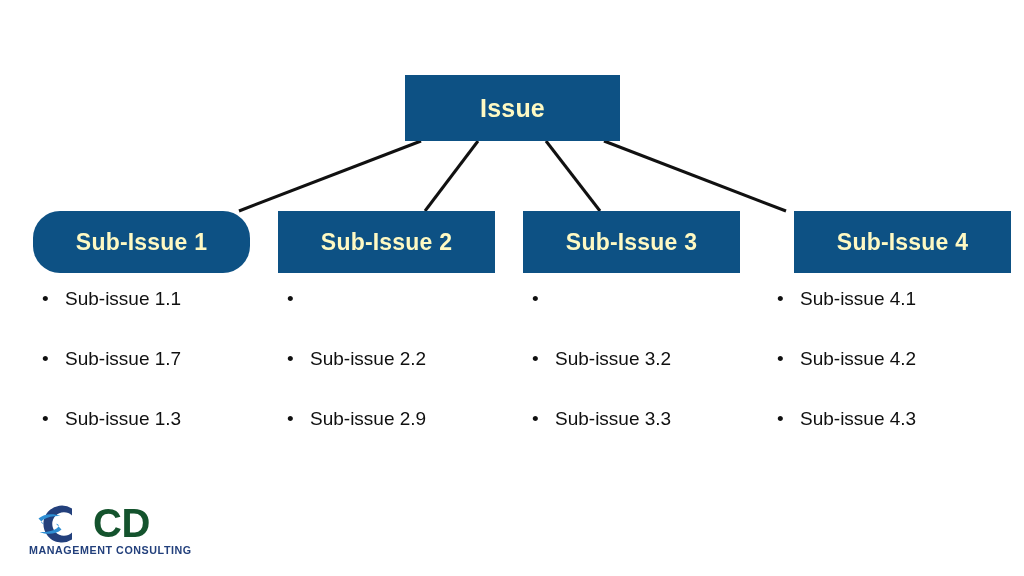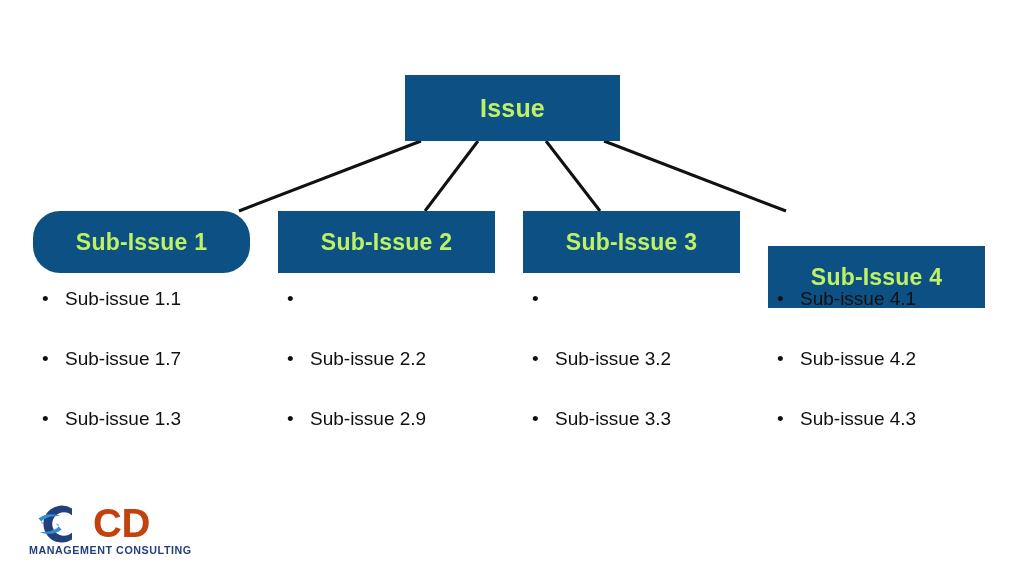--- a/index.html
+++ b/index.html
@@ -23,21 +23,21 @@
     position: absolute;
     left: 0;
     top: 0;
     width: 1024px;
     height: 576px;
     pointer-events: none;
   }
   .node-box {
     position: absolute;
     background: #0d5184;
-    color: #bef264;
+    color: #fef9c3;
     display: flex;
     align-items: center;
     justify-content: center;
     font-weight: bold;
     letter-spacing: 0.2px;
     box-sizing: border-box;
     z-index: 2;
   }
   #root-box {
     left: 405px;
@@ -48,21 +48,21 @@
   }
   .sub-box {
     top: 211px;
     width: 217px;
     height: 62px;
     font-size: 23px;
   }
   #sub-box-0 { left: 33px; border-radius: 27px; }
   #sub-box-1 { left: 278px; }
   #sub-box-2 { left: 523px; }
-  #sub-box-3 { left: 768px; margin-top: 35px; }
+  #sub-box-3 { left: 794px; }
 
   .bullet-col {
     position: absolute;
     top: 288px;
     width: 230px;
     z-index: 2;
   }
   #bullet-col-0 { left: 33px; }
   #bullet-col-1 { left: 278px; }
   #bullet-col-2 { left: 523px; }
@@ -103,21 +103,21 @@
     position: absolute;
     left: 0;
     top: 2px;
   }
   #logo-cd {
     position: absolute;
     left: 65px;
     top: 3px;
     font-size: 40px;
     font-weight: bold;
-    color: #c2410c;
+    color: #14532d;
     letter-spacing: -0.5px;
     line-height: 1;
     font-family: "Liberation Sans", sans-serif;
   }
   #logo-tagline {
     position: absolute;
     left: 1px;
     top: 44px;
     font-size: 10.5px;
     font-weight: bold;

